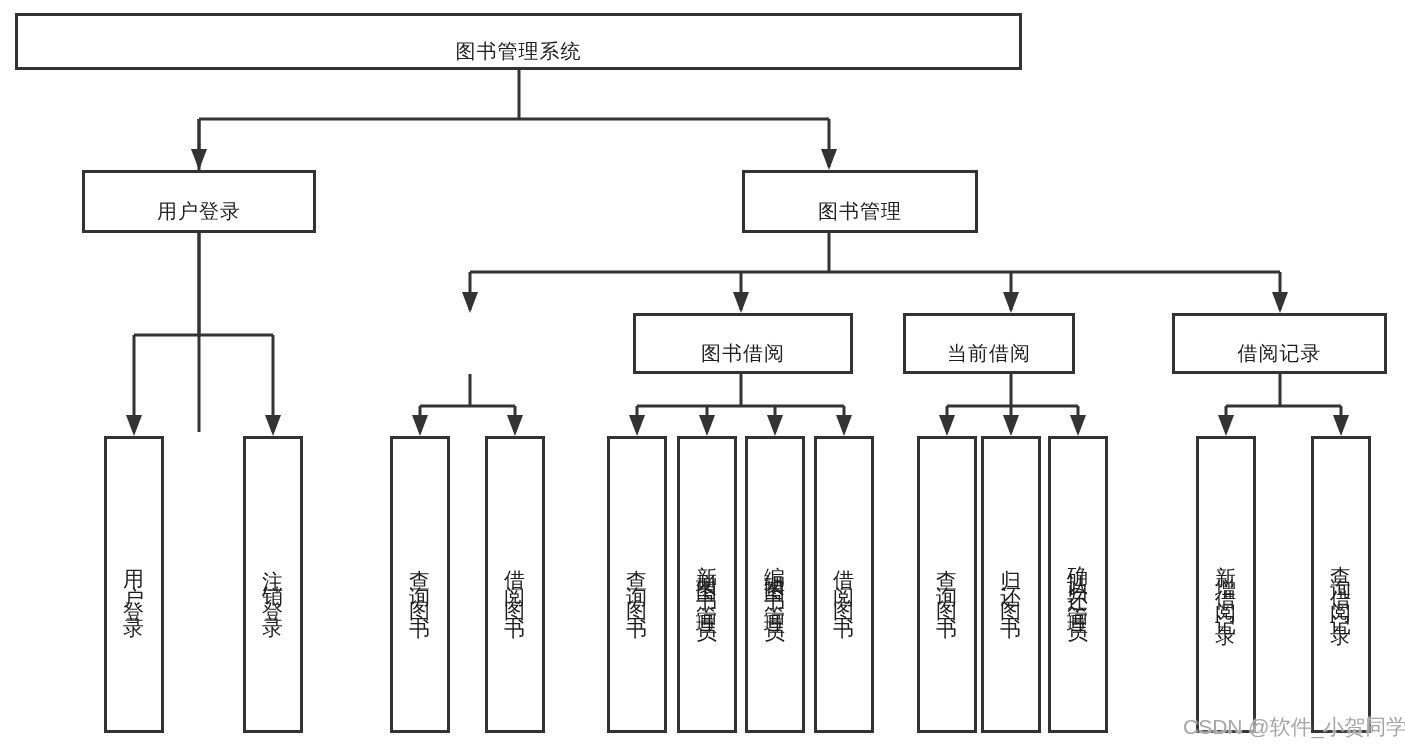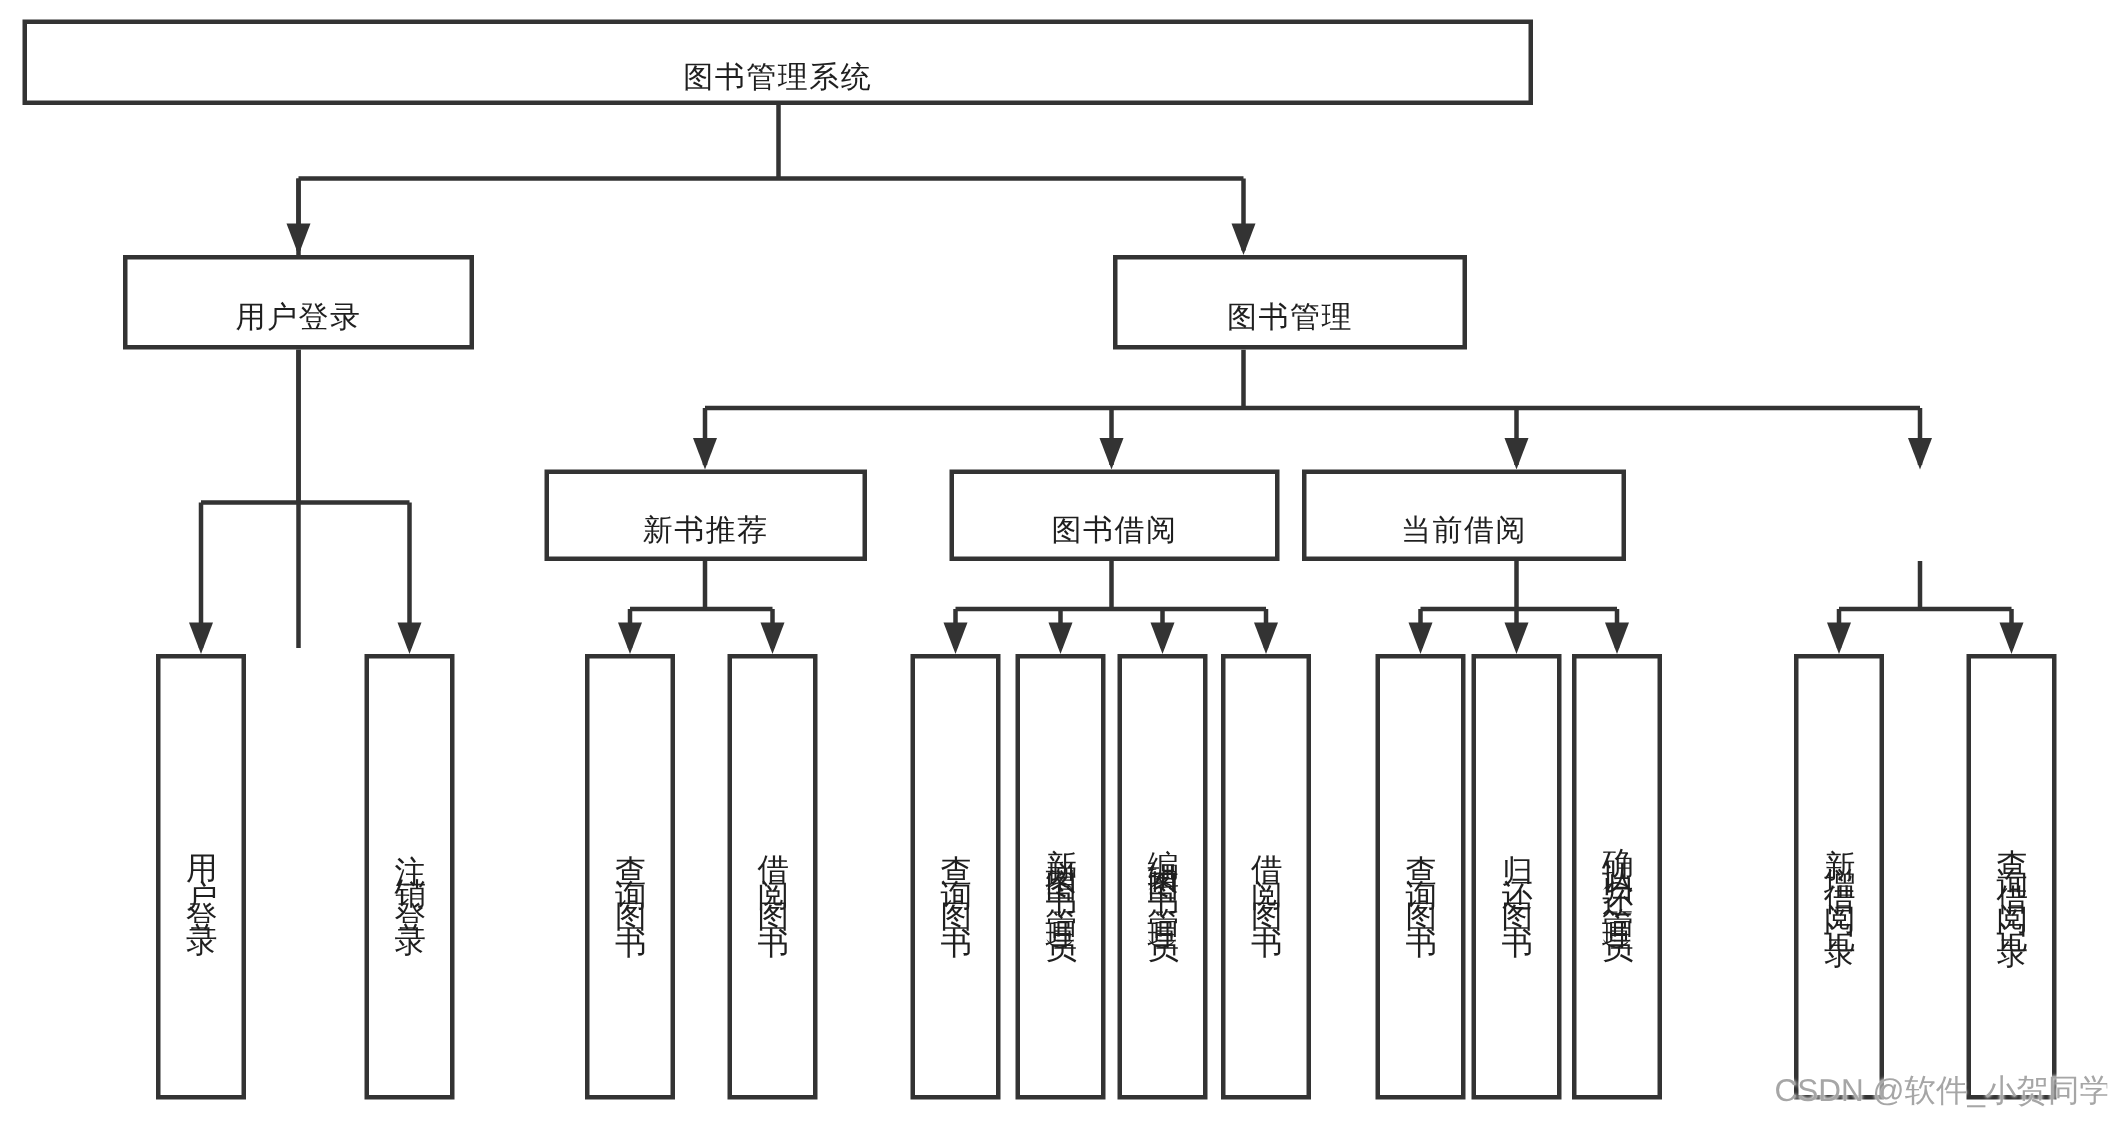--- a/index.html
+++ b/index.html
@@ -75,28 +75,28 @@
     <span class="hlabel">图书管理系统</span>
   </div>
 
   <div class="box" style="left:82px;top:170px;width:234px;height:63px">
     <span class="hlabel">用户登录</span>
   </div>
   <div class="box" style="left:742px;top:170px;width:236px;height:63px">
     <span class="hlabel">图书管理</span>
   </div>
 
-  <div class="box" style="left:363px;top:313px;width:215px;height:61px">
-    <span class="hlabel">新书推荐</span>
-  </div>
   <div class="box" style="left:633px;top:313px;width:220px;height:61px">
     <span class="hlabel">图书借阅</span>
   </div>
-  <div class="box" style="left:868px;top:313px;width:216px;height:61px">
+  <div class="box" style="left:903px;top:313px;width:172px;height:61px">
     <span class="hlabel">当前借阅</span>
+  </div>
+  <div class="box" style="left:1172px;top:313px;width:215px;height:61px">
+    <span class="hlabel">借阅记录</span>
   </div>
 
   <div class="box" style="left:104px;top:436px;width:60px;height:297px">
     <span class="vlabel" style="letter-spacing: 16px;">用户登录</span>
   </div>
   <div class="box" style="left:243px;top:436px;width:60px;height:297px">
     <span class="vlabel" style="letter-spacing: 16px;">注销登录</span>
   </div>
 
   <div class="box" style="left:390px;top:436px;width:60px;height:297px">

